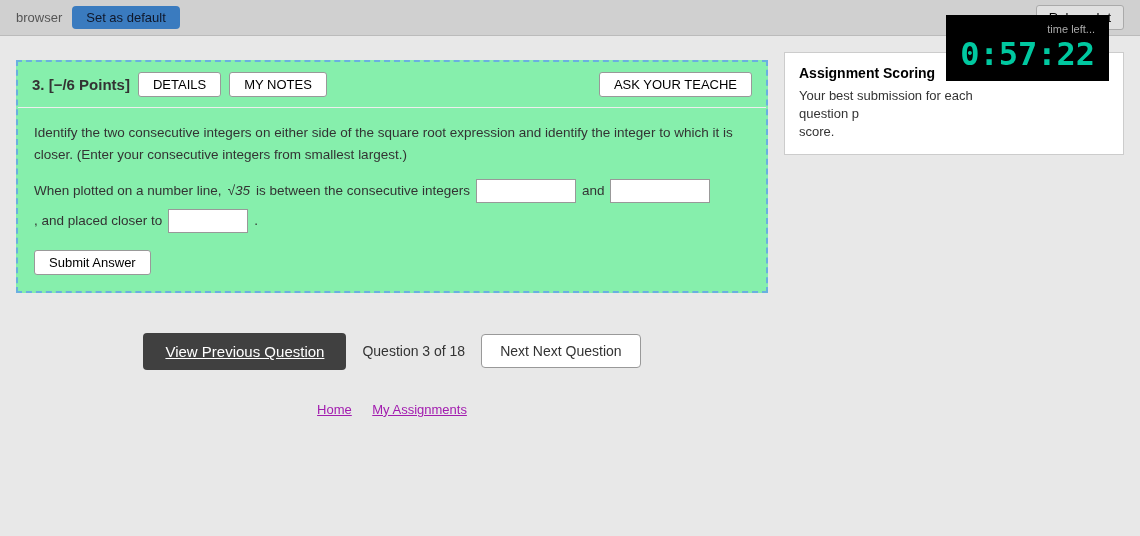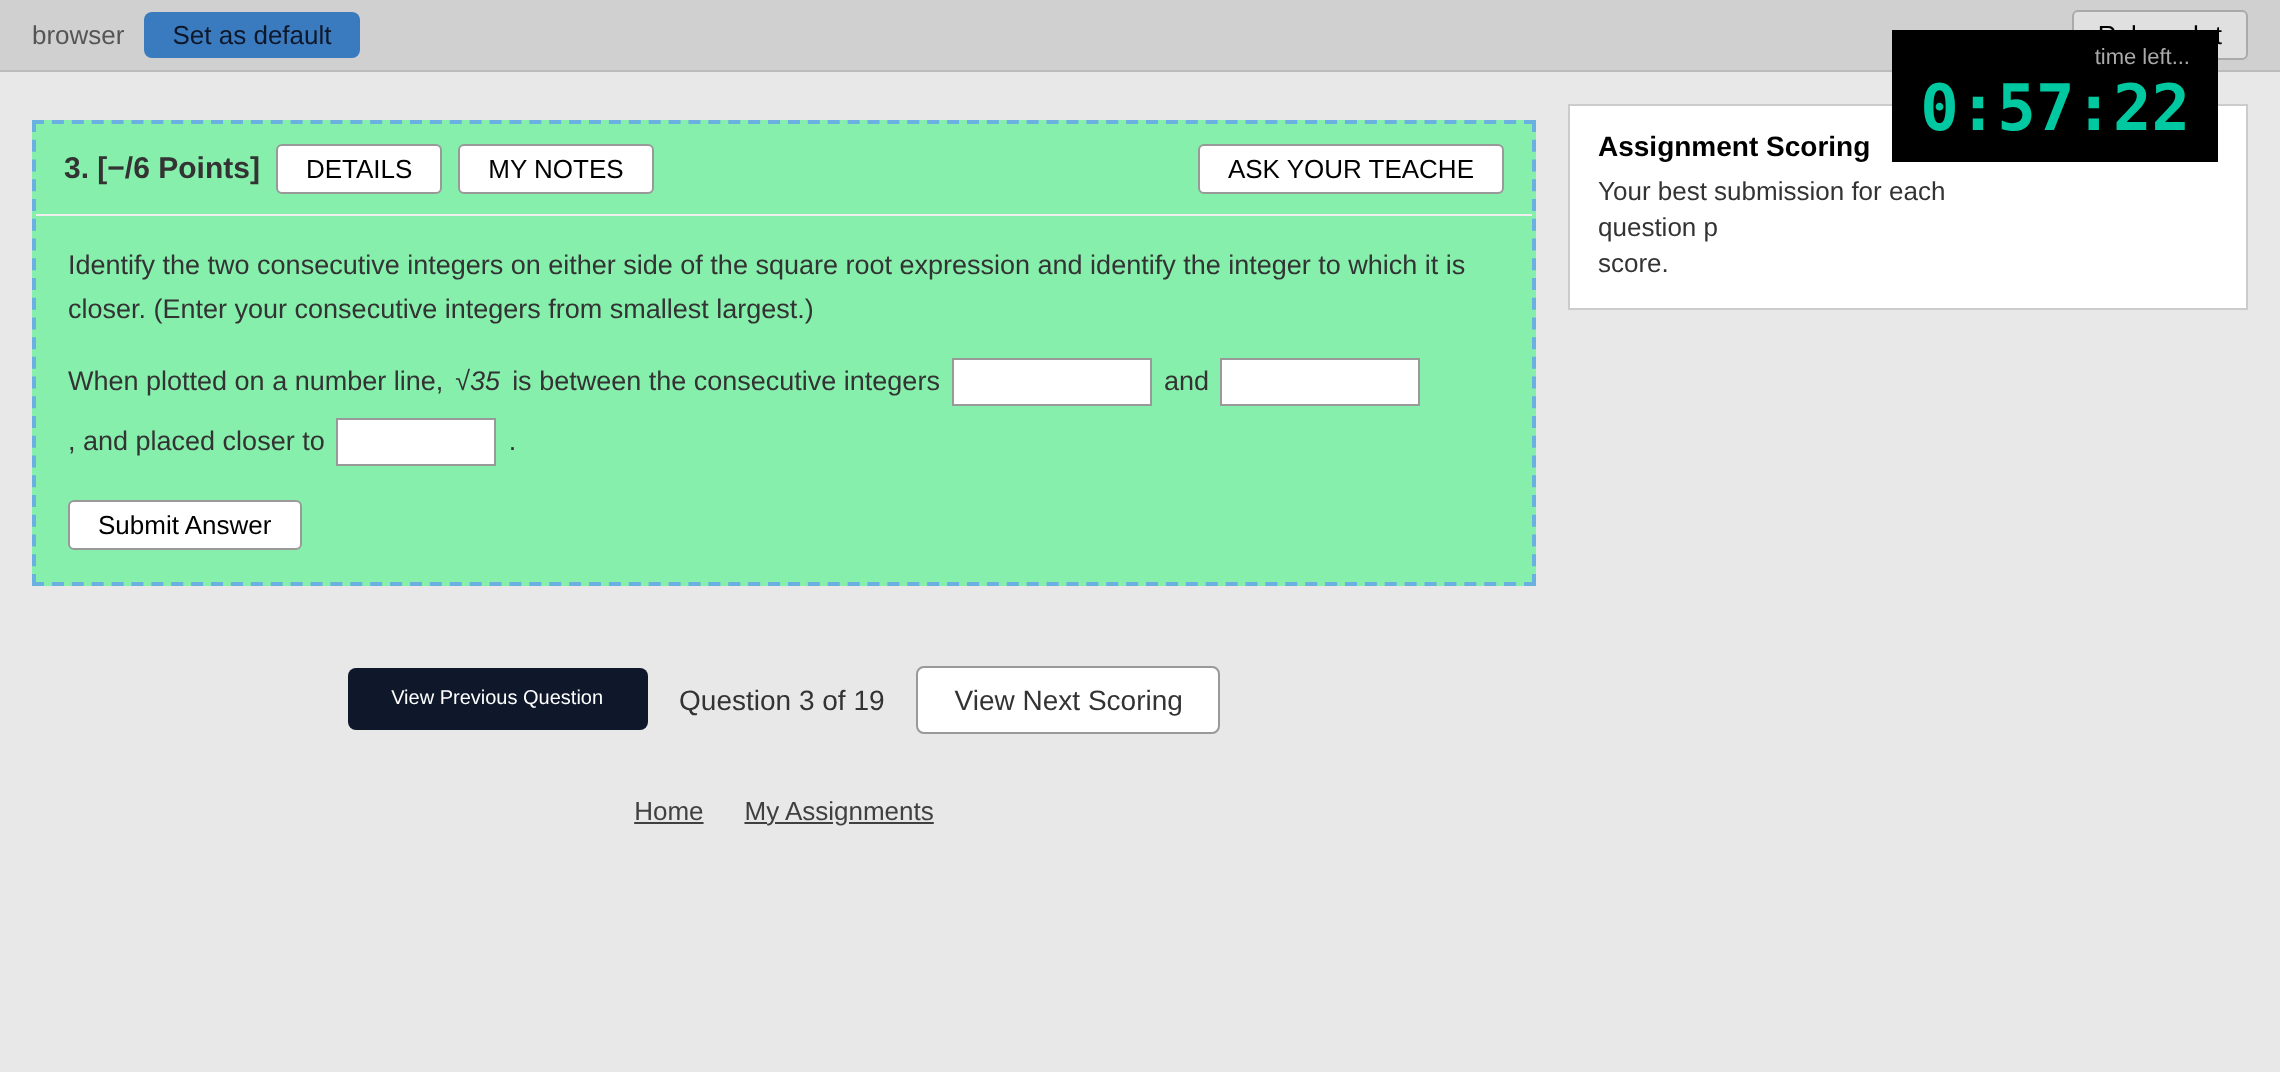--- a/index.html
+++ b/index.html
@@ -194,27 +194,28 @@
     
     .nav-area {
       display: flex;
       align-items: center;
       justify-content: center;
       gap: 16px;
       margin-top: 40px;
       margin-bottom: 30px;
     }
     .prev-question-btn {
-      background: #0f172a;
+      background: #404040;
       color: white;
       border: none;
       padding: 10px 22px;
-      font-size: 10px;
+      font-size: 15px;
       cursor: pointer;
       border-radius: 4px;
+      text-decoration: underline;
     }
     .question-counter {
       font-size: 14px;
       color: #333;
     }
     .next-question-btn {
       background: white;
       border: 1px solid #999;
       padding: 8px 18px;
       font-size: 14px;
@@ -223,21 +224,21 @@
       color: #333;
     }
 
     
     .footer {
       text-align: center;
       margin-top: 20px;
       padding-bottom: 16px;
     }
     .footer-link {
-      color: #404040;
+      color: #a21caf;
       text-decoration: underline;
       font-size: 13px;
       margin: 0 8px;
       cursor: pointer;
     }
 
     .scoring-timer-row {
       display: flex;
       gap: 0;
       align-items: flex-start;
@@ -286,22 +287,22 @@
           <span>, and placed closer to</span>
           <input class="answer-input" type="text" style="width: 80px;">
           <span>.</span>
         </div>
         <button class="submit-btn">Submit Answer</button>
       </div>
     </div>
 
     <div class="nav-area">
       <button class="prev-question-btn">View Previous Question</button>
-      <span class="question-counter">Question 3 of 19</span>
-      <button class="next-question-btn">View Next Scoring</button>
+      <span class="question-counter">Question 3 of 18</span>
+      <button class="next-question-btn">Next Next Question</button>
     </div>
 
     <div class="footer">
       <span class="footer-link">Home</span>
       <span class="footer-link">My Assignments</span>
     </div>
 
   </div>
 
   <div class="scoring-panel">

